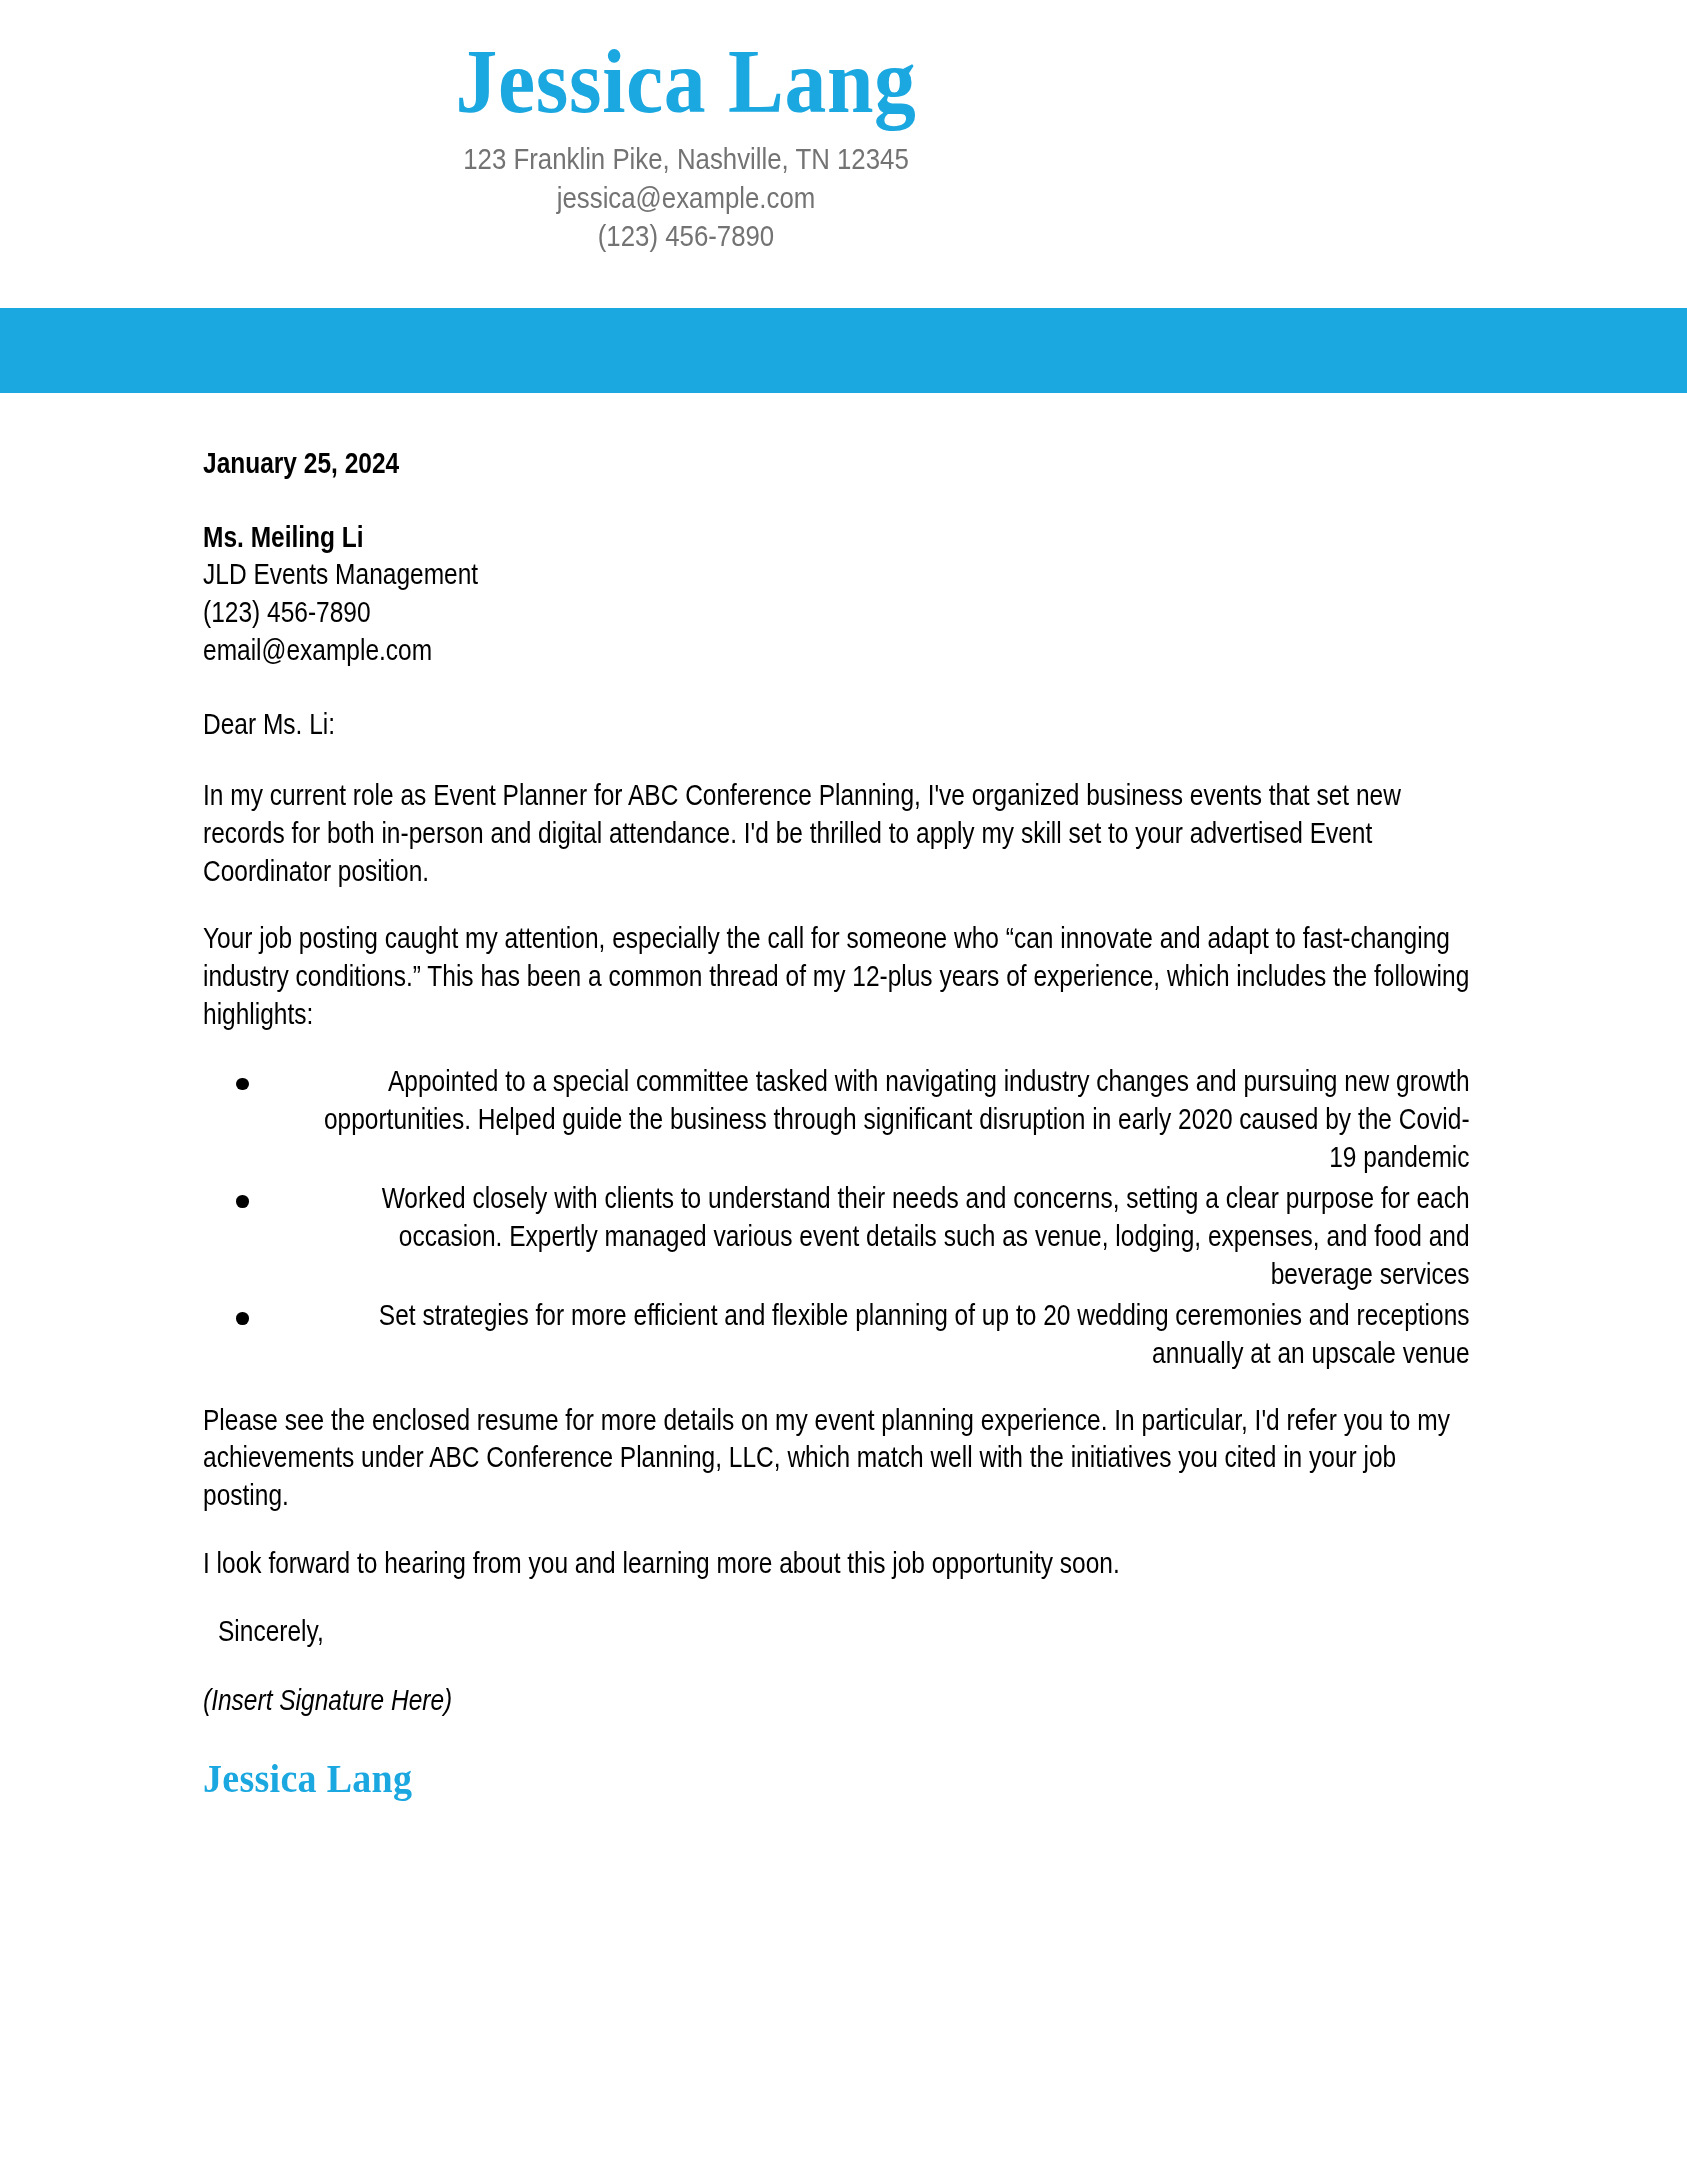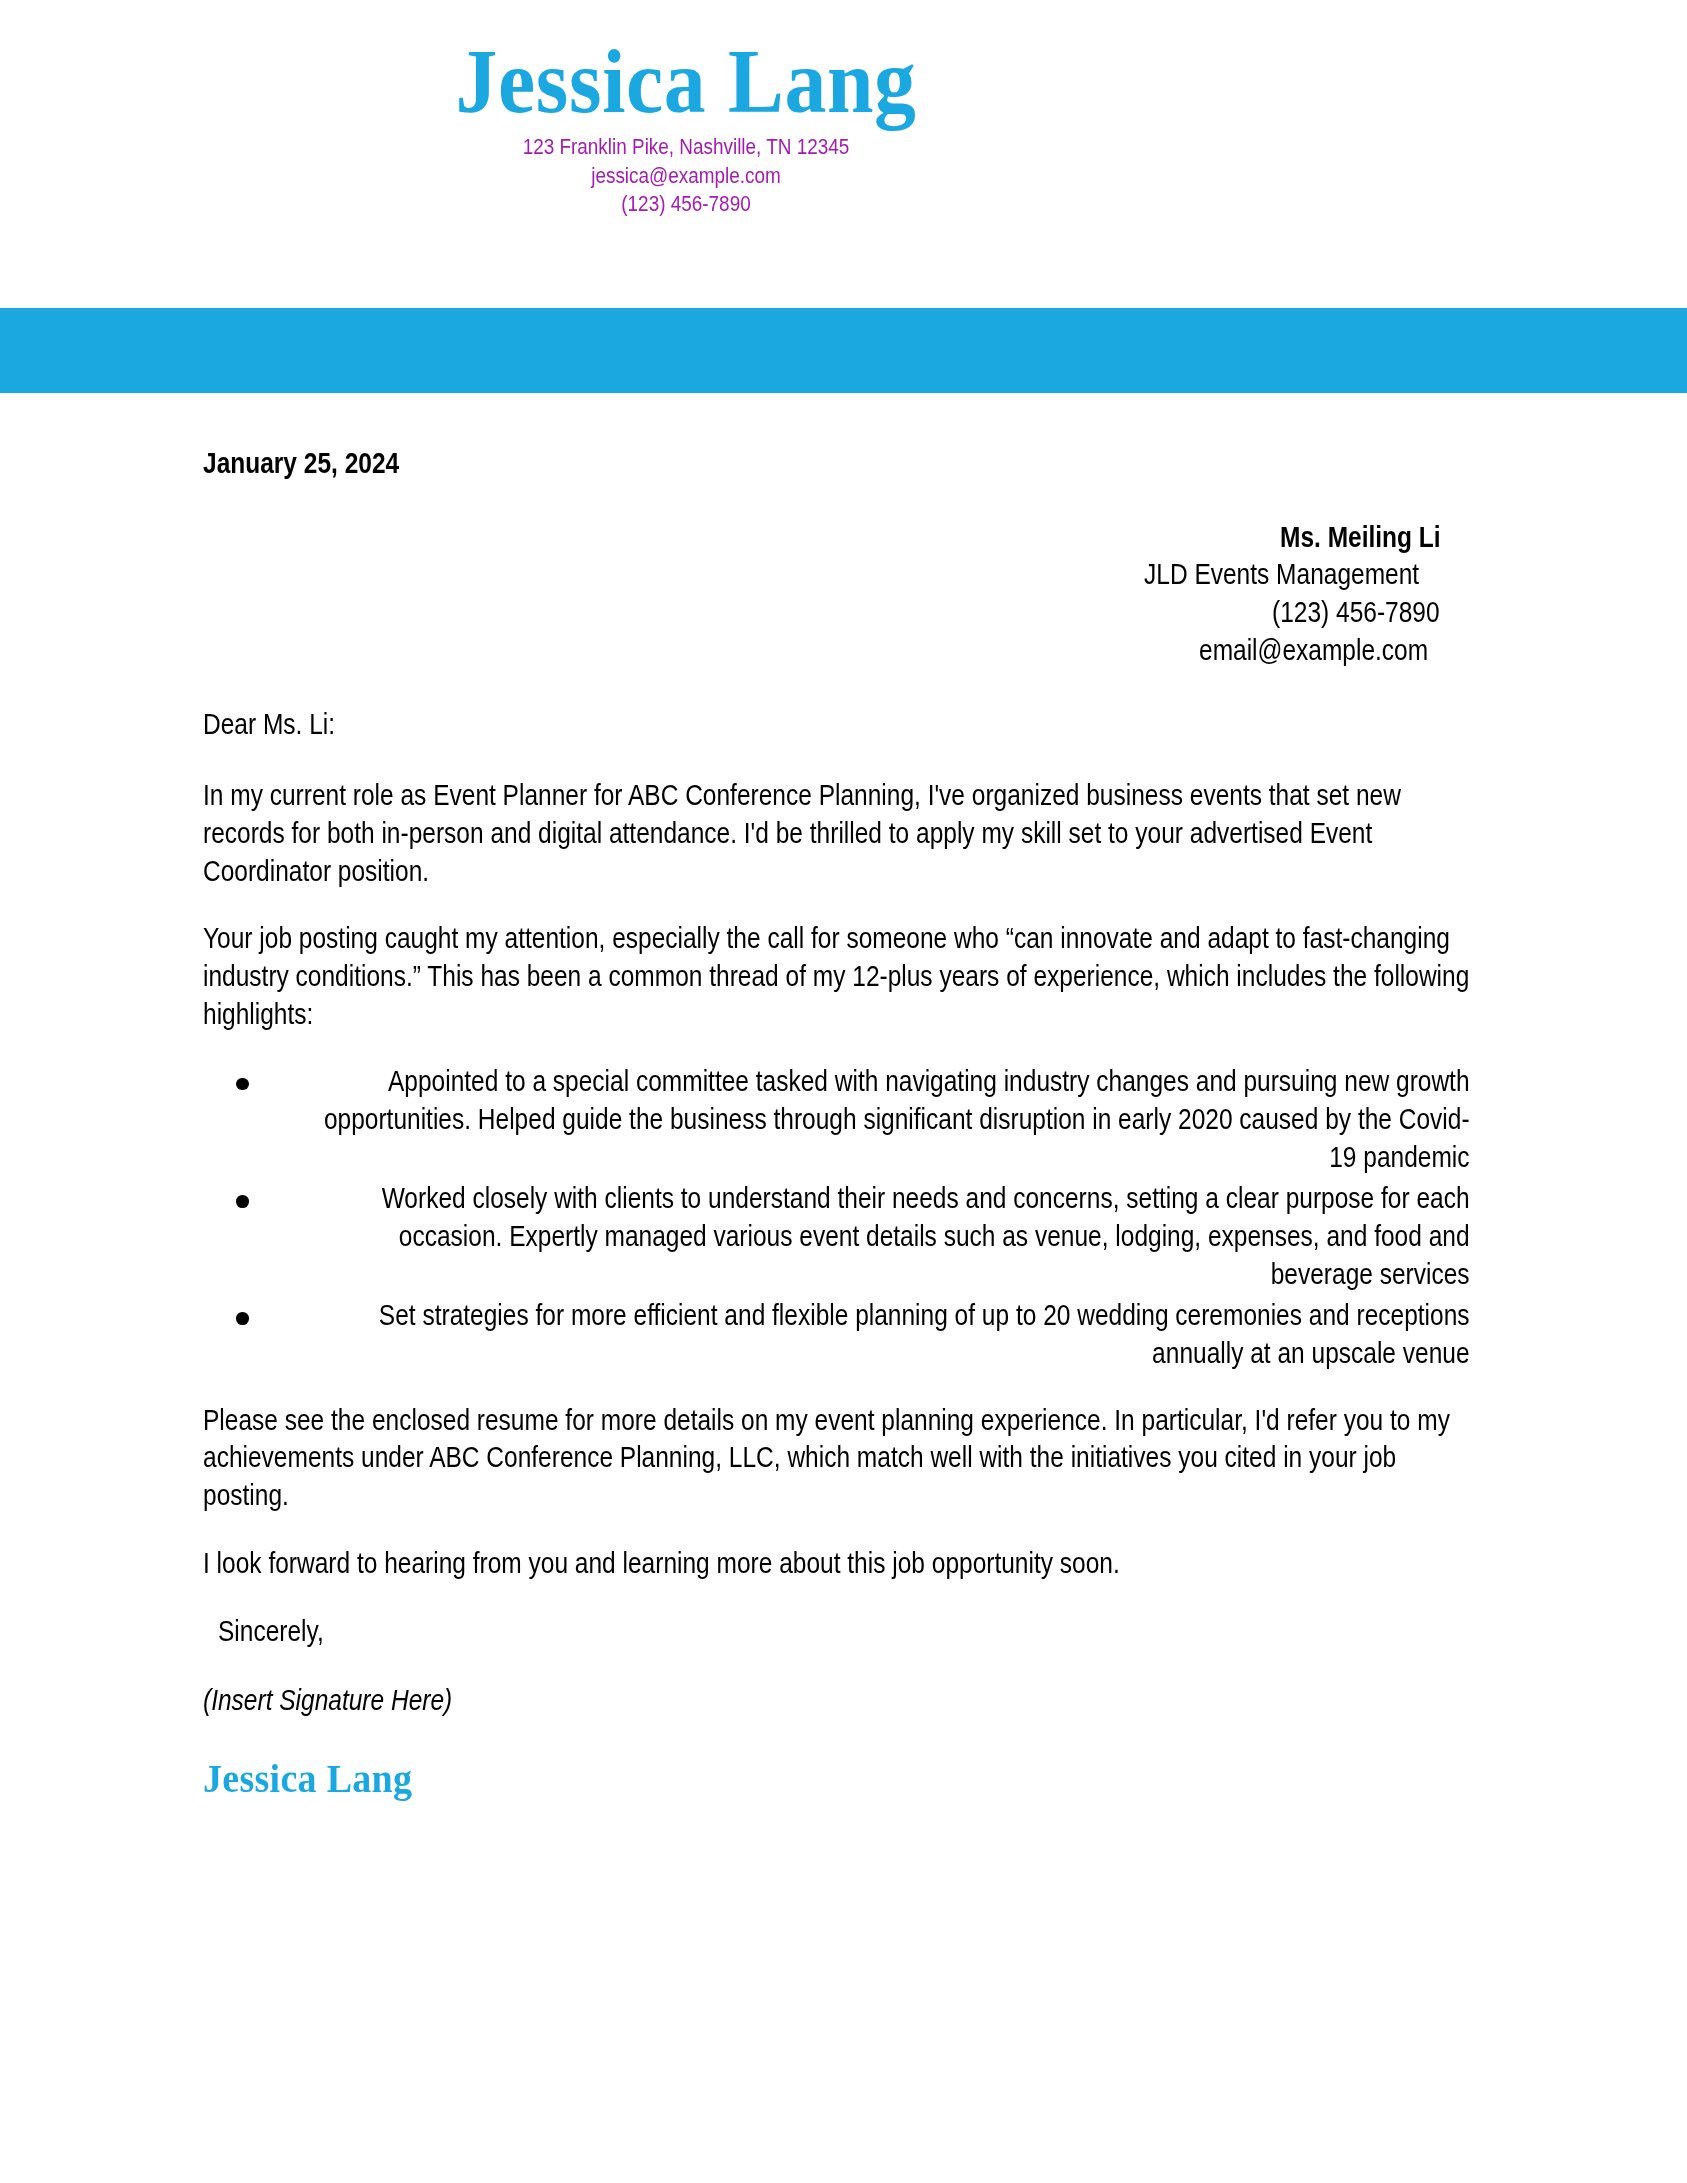--- a/index.html
+++ b/index.html
@@ -34,24 +34,24 @@
     font-size: 90px;
     line-height: 1.06;
     letter-spacing: 0.7px;
     color: #1ba7e0;
     margin: 0;
     transform: scaleX(0.93);
     transform-origin: center center;
   }
 
   .contact-block {
-    margin-top: 4px;
-    font-size: 22px;
+    margin-top: 11px;
+    font-size: 30px;
     line-height: 1.28;
-    color: #a21caf;
+    color: #737373;
     font-stretch: condensed;
   }
   .contact-line {
     display: block;
     transform: scaleX(0.86);
     transform-origin: center center;
     white-space: nowrap;
   }
 
   
@@ -84,21 +84,20 @@
     white-space: pre-wrap;
   }
 
   .date-line {
     font-weight: 700;
     margin: 0 0 36px 0;
   }
 
   .recipient {
     margin: 0 0 37px 0;
-    text-align: right;
   }
   .recipient .r-line { display: block; }
   .recipient .r-name { font-weight: 700; }
 
   .salutation { margin: 0 0 33px 0; }
 
   .para {
     margin: 0 0 30px 0;
     width: 1267px;
   }

